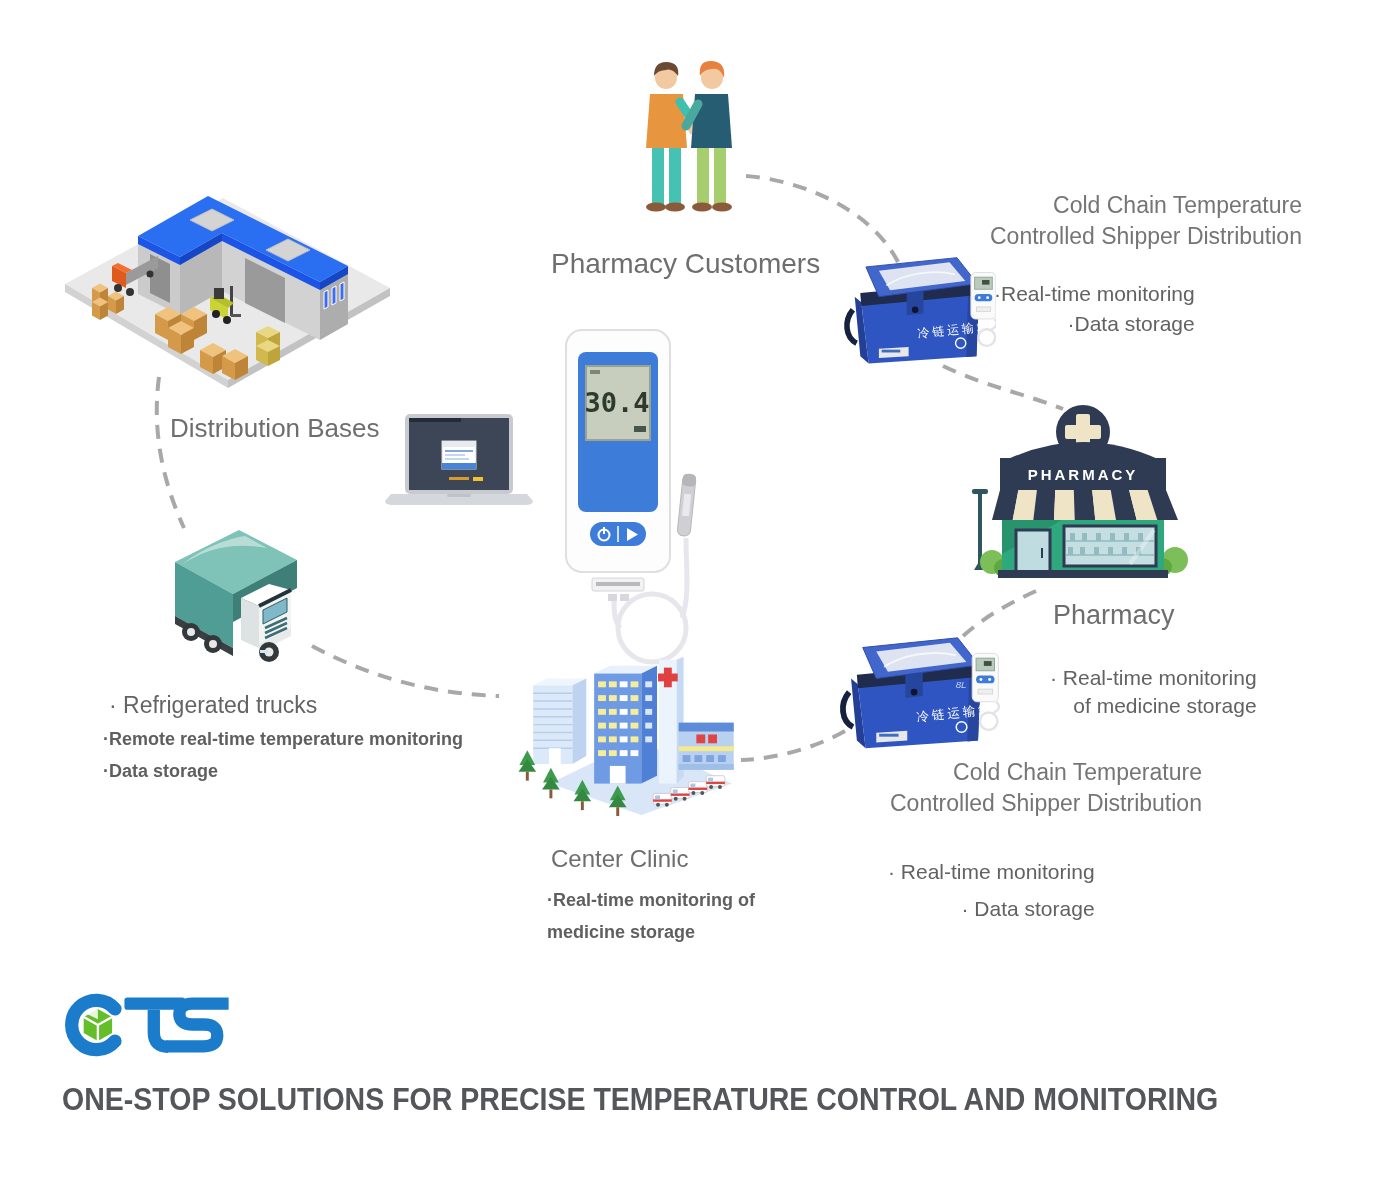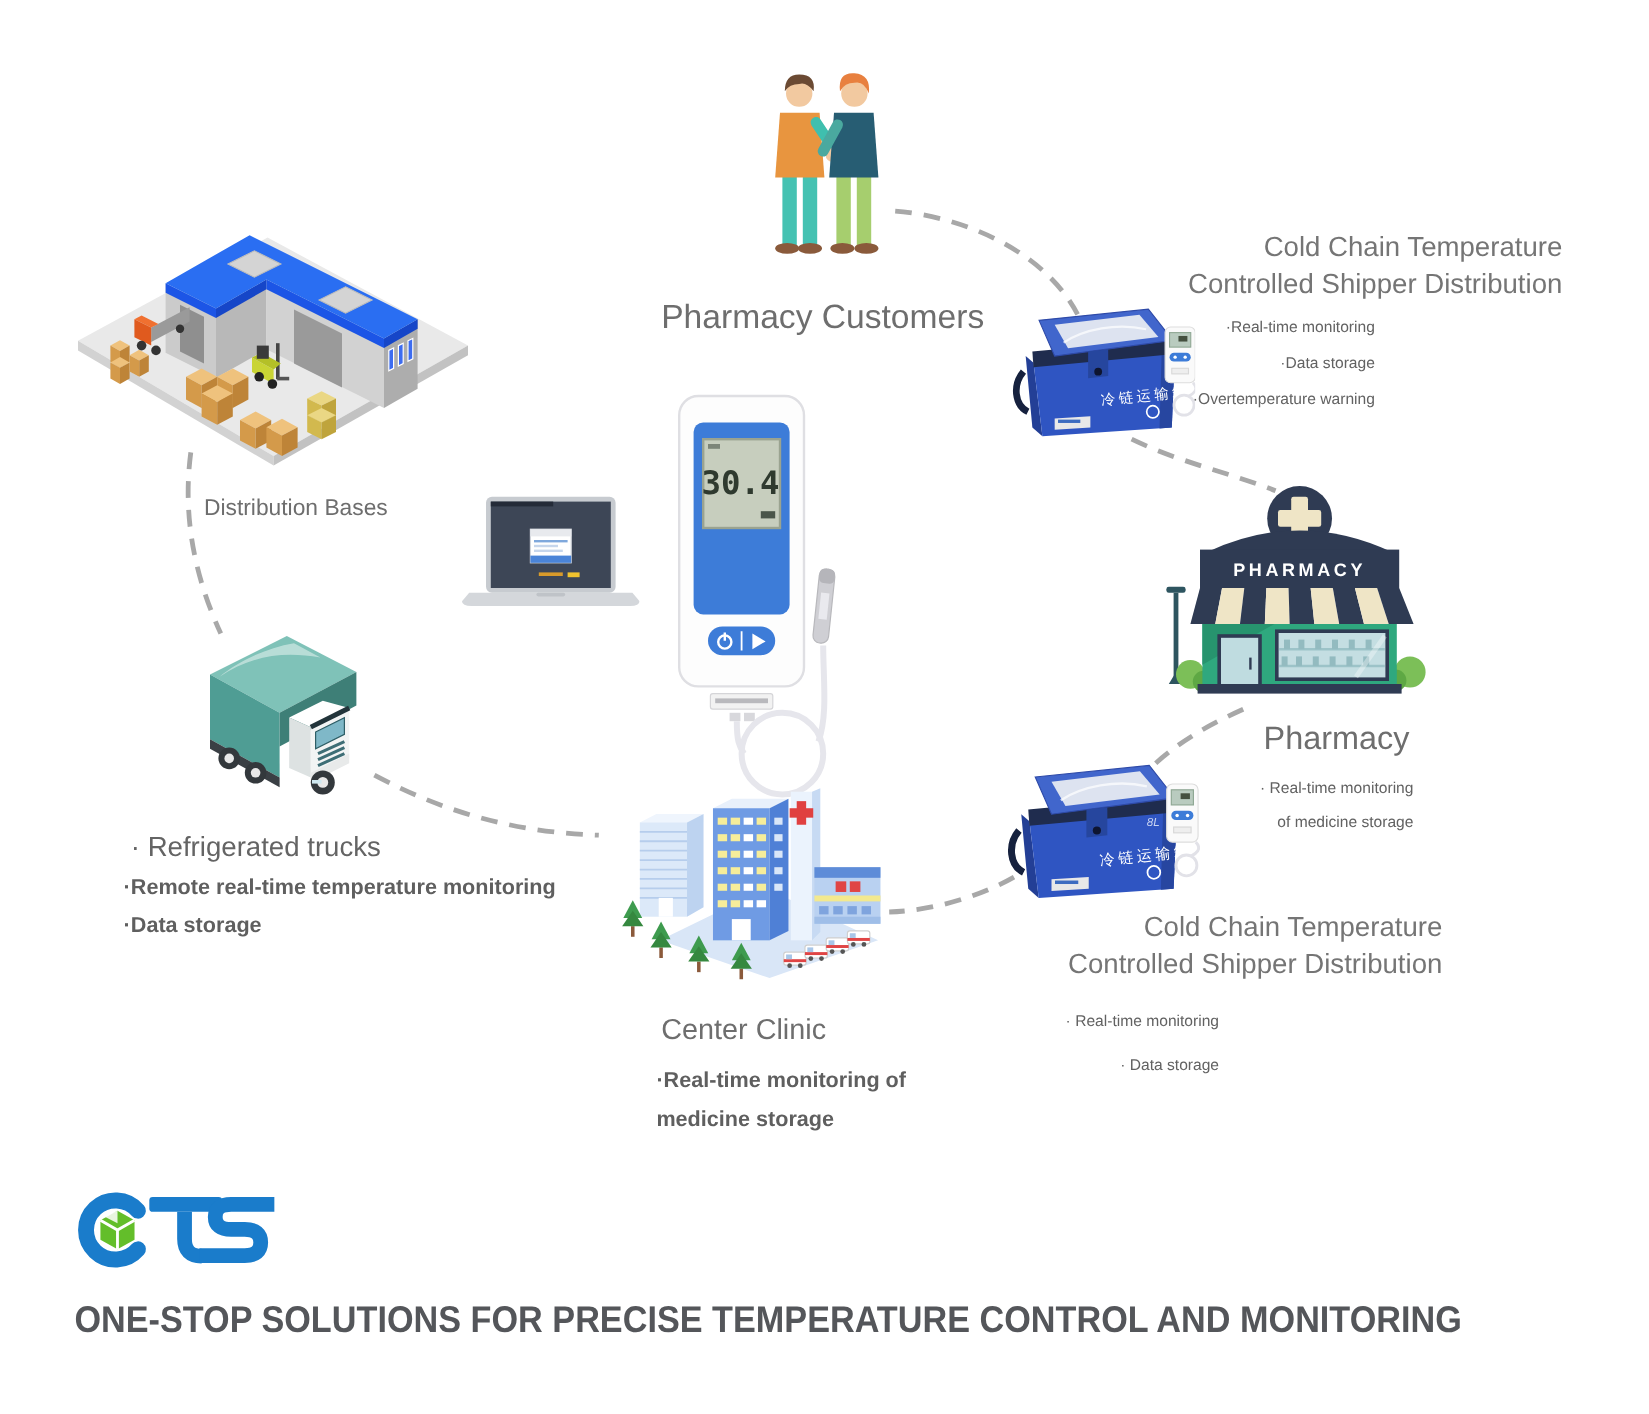--- a/index.html
+++ b/index.html
@@ -1,24 +1,24 @@
 <!DOCTYPE html>
 <html><head>
 <meta charset="utf-8">
 <style>
   html,body{margin:0;padding:0;background:#fff;}
   .stage{position:relative;width:1374px;height:1178px;background:#ffffff;overflow:hidden;
          font-family:"Liberation Sans",sans-serif;}
   .abs{position:absolute;}
   .label{position:absolute;color:#6e6e6e;white-space:nowrap;text-align:right;}
   .h1{font-size:28px;}
-  .h2{font-size:19px;}
+  .h2{font-size:26px;}
   .h3{font-size:27px;}
   .title2{font-size:23px;line-height:31px;color:#757575;}
-  .bullet{font-size:13px;color:#626262;line-height:30px;}
+  .bullet{font-size:21px;color:#626262;line-height:30px;margin-top:21px;}
   .bullet-sm{font-size:18px;color:#5f5f5f;font-weight:bold;}
   .tagline{position:absolute;left:62px;top:1082px;font-size:31px;font-weight:bold;color:#54565a;
            letter-spacing:0px;transform:scaleX(.92);transform-origin:left top;white-space:nowrap;}
   svg{display:block;}
 </style>
 </head>
 <body>
 
 <div class="stage">
 
@@ -490,21 +490,20 @@
 
   <div class="label h2" style="left:170px;top:413px">Distribution Bases</div>
 
   <div class="label title2" style="left:990px;top:190px">
     <div>Cold Chain Temperature</div>
     <div>Controlled Shipper Distribution</div>
   </div>
   <div class="label bullet" style="left:994px;top:258px">
     <div>·Real-time monitoring</div>
     <div>·Data storage</div>
-    <div>·Overtemperature warning</div>
   </div>
 
   <div class="label h3" style="left:1053px;top:600px">Pharmacy</div>
   <div class="label bullet" style="left:1050px;top:643px;line-height:28px">
     <div>· Real-time monitoring</div>
     <div>of medicine storage</div>
   </div>
 
   <div class="label" style="left:109px;top:692px;font-size:23px;color:#646464">· Refrigerated trucks</div>
   <div class="label bullet-sm" style="left:103px;top:729px">·Remote real-time temperature monitoring</div>

